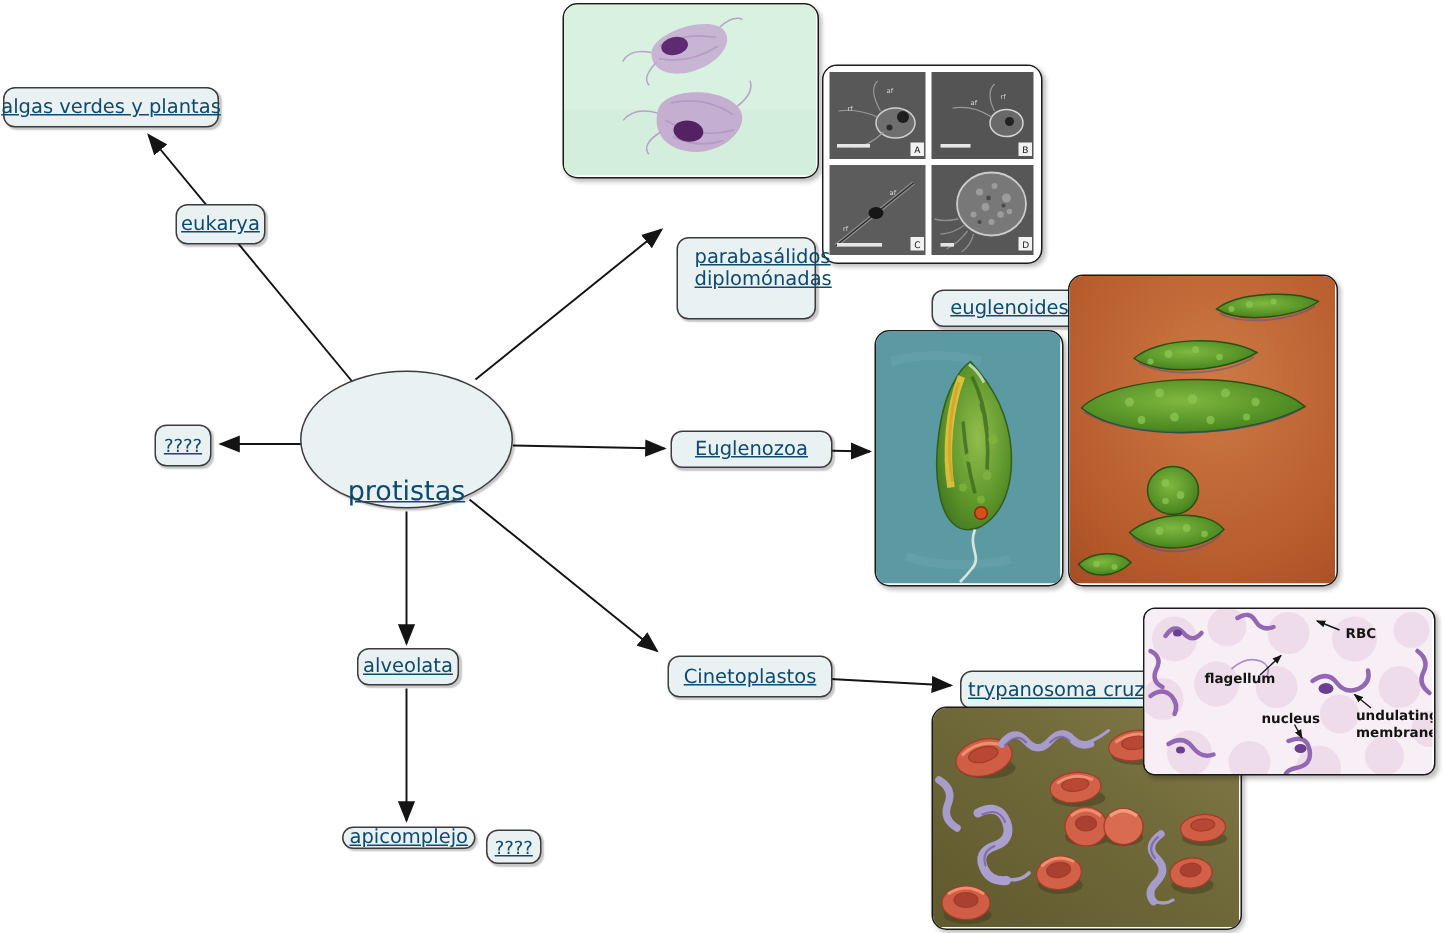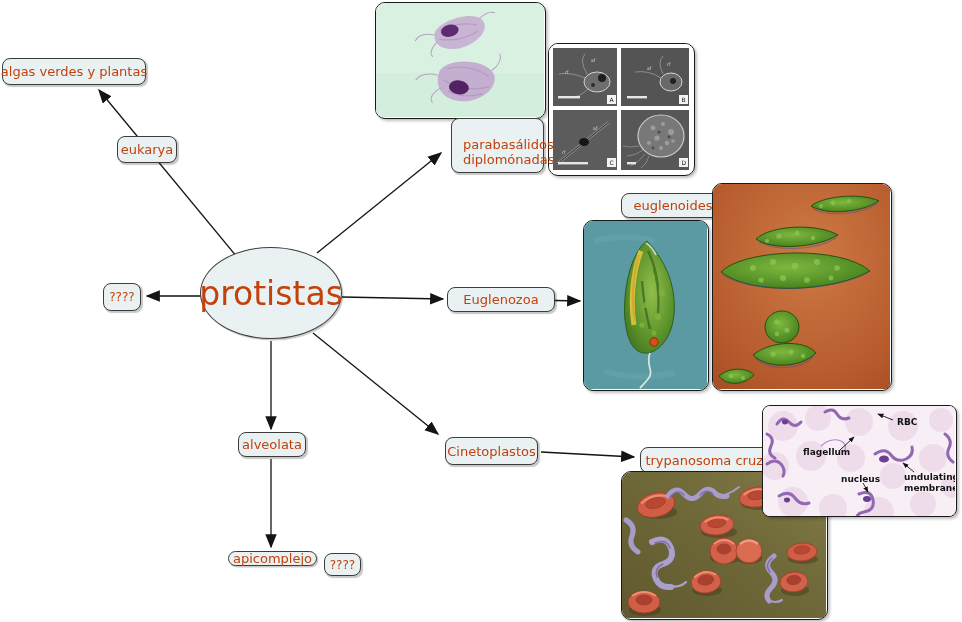--- a/index.html
+++ b/index.html
@@ -5,27 +5,28 @@
   html,body{margin:0;padding:0;background:#ffffff;}
   #canvas{
     position:relative;width:962px;height:622px;background:#ffffff;overflow:hidden;
     font-family:"DejaVu Sans","Liberation Sans",sans-serif;
   }
   #links{position:absolute;left:0;top:0;z-index:1;}
   .node{
     position:absolute;box-sizing:border-box;
     background:#eaf1f3;border:1px solid #3c3c3c;border-radius:8px;
     display:flex;align-items:center;justify-content:center;
-    font-size:13px;color:#c2410c;z-index:6;
+    font-size:13px;color:#0c4a6e;z-index:6;
     box-shadow:1.5px 1.5px 1px rgba(0,0,0,0.22);
     white-space:nowrap;
+    text-decoration:underline;
   }
-  .node.ellipse{border-radius:50%;font-size:33px;border-width:1.5px;}
+  .node.ellipse{border-radius:50%;font-size:18px;border-width:1.5px;align-items:flex-end;}
   .node.small{font-size:12px;}
-  .node.twoline{flex-direction:column;align-items:flex-start;justify-content:flex-end;padding:5px 12px 5px 11px;}
+  .node.twoline{flex-direction:column;align-items:flex-start;justify-content:flex-start;padding:5px 12px 5px 11px;margin-top:40px;}
   .pic{
     position:absolute;box-sizing:border-box;border:1.5px solid #1a1a1a;border-radius:10px;
     overflow:hidden;box-shadow:2px 2px 3px rgba(0,0,0,0.25);background:#fff;
   }
   .pic svg{display:block;}
   .z2{z-index:2}.z3{z-index:3}.z4{z-index:4}
   .panelLabel{font-size:6px;fill:#111;}
   .microNote{font-size:4.5px;fill:#d8d8d8;}
   .smearLabel{font-size:9px;font-weight:bold;fill:#141414;}
 </style>
@@ -75,21 +76,21 @@
   </div>
 
   <div class="node z2" style="left:621px;top:193px;width:104px;height:25px;">
     <span>euglenoides</span>
   </div>
 
   <div class="node" style="left:447px;top:287px;width:108px;height:25px;">
     <span>Euglenozoa</span>
   </div>
 
-  <div class="node" style="left:445px;top:437px;width:93px;height:28px;">
+  <div class="node" style="left:445px;top:437px;width:110px;height:28px;">
     <span>Cinetoplastos</span>
   </div>
 
   <div class="node z2" style="left:640px;top:447px;width:132px;height:26px;">
     <span>trypanosoma cruzi</span>
   </div>
 
   <div class="node" style="left:238px;top:432px;width:68px;height:25px;">
     <span>alveolata</span>
   </div>

